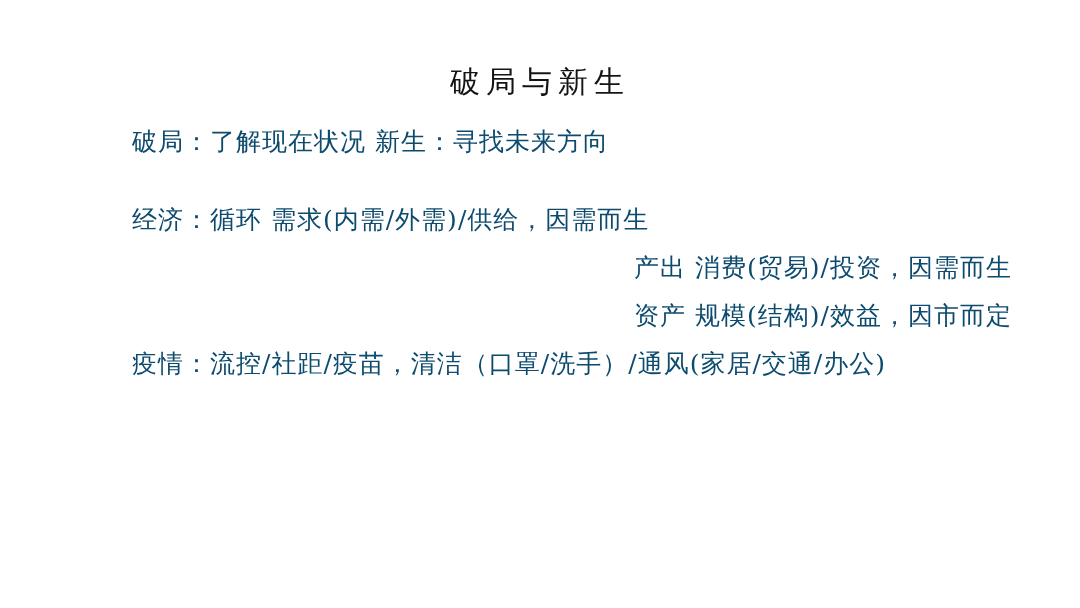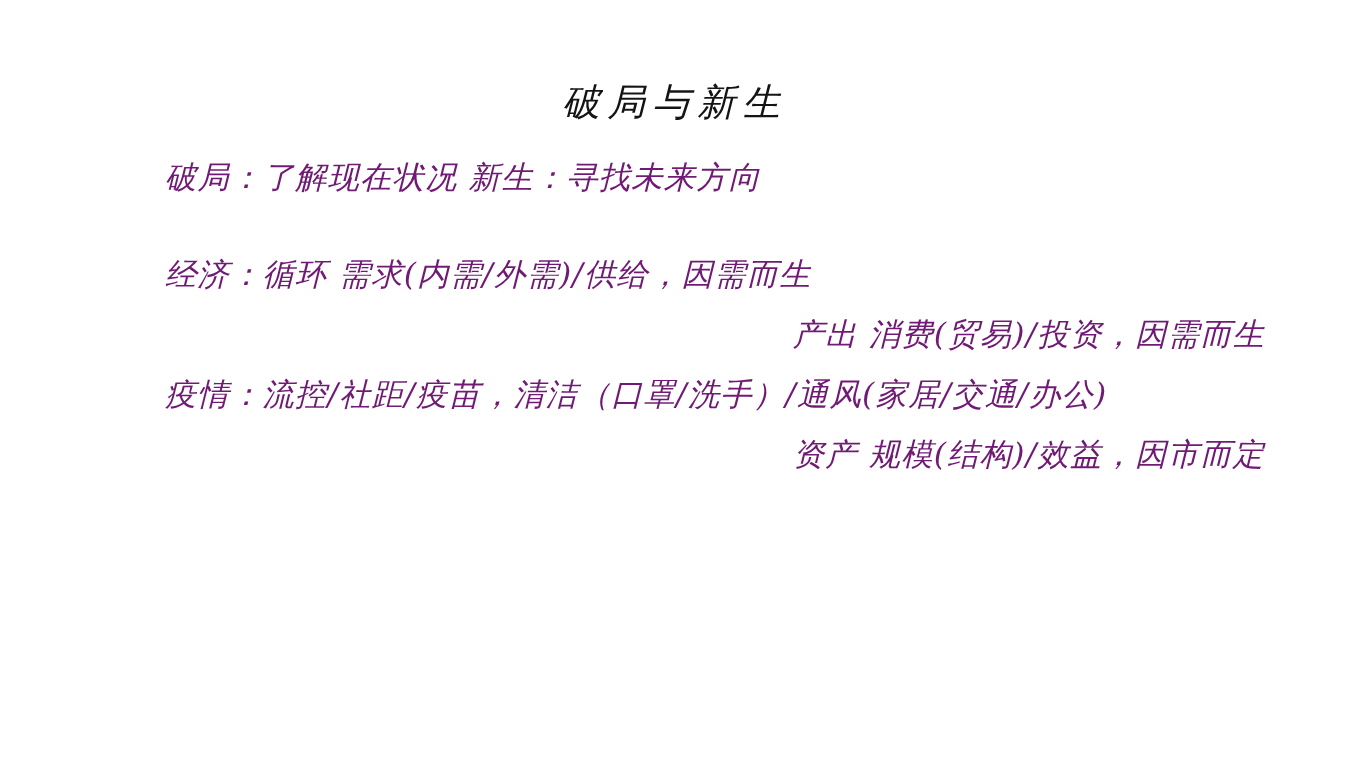--- a/index.html
+++ b/index.html
@@ -12,21 +12,20 @@
     background: #ffffff;
     font-family: "DejaVu Serif", serif;
     color: #1d1d1f;
     overflow: hidden;
   }
   .slide {
     position: relative;
     width: 1080px;
     height: 608px;
     box-sizing: border-box;
-    font-style: italic;
   }
   .title {
     position: absolute;
     top: 62px;
     left: 0;
     width: 1080px;
     text-align: center;
     font-size: 30px;
     letter-spacing: 6px;
     color: #141414;
@@ -34,21 +33,21 @@
   }
   .body-block {
     position: absolute;
     left: 132px;
     top: 118px;
     width: 880px;
   }
   .line {
     font-size: 25px;
     line-height: 48px;
-    color: #701a75;
+    color: #0c4a6e;
     letter-spacing: 1px;
     white-space: nowrap;
   }
   .line.indent {
     padding-left: 150px;
     text-align: right;
   }
   .spacer {
     height: 30px;
   }
@@ -70,19 +69,19 @@
   <div class="title">破局与新生</div>
 
   <div class="body-block">
 
     <div class="line">破局：了解现在状况    新生：寻找未来方向</div>
 
     <div class="spacer"></div>
 
     <div class="line">经济：循环 需求(内需/外需)/供给，因需而生</div>
     <div class="line indent">产出 消费(贸易)/投资，因需而生</div>
+    <div class="line indent">资产 规模(结构)/效益，因市而定</div>
     <div class="line">疫情：流控/社距/疫苗，清洁（口罩/洗手）/通风(家居/交通/办公)</div>
-    <div class="line indent">资产 规模(结构)/效益，因市而定</div>
 
   </div>
 
 
 </div>
 
 </body></html>

